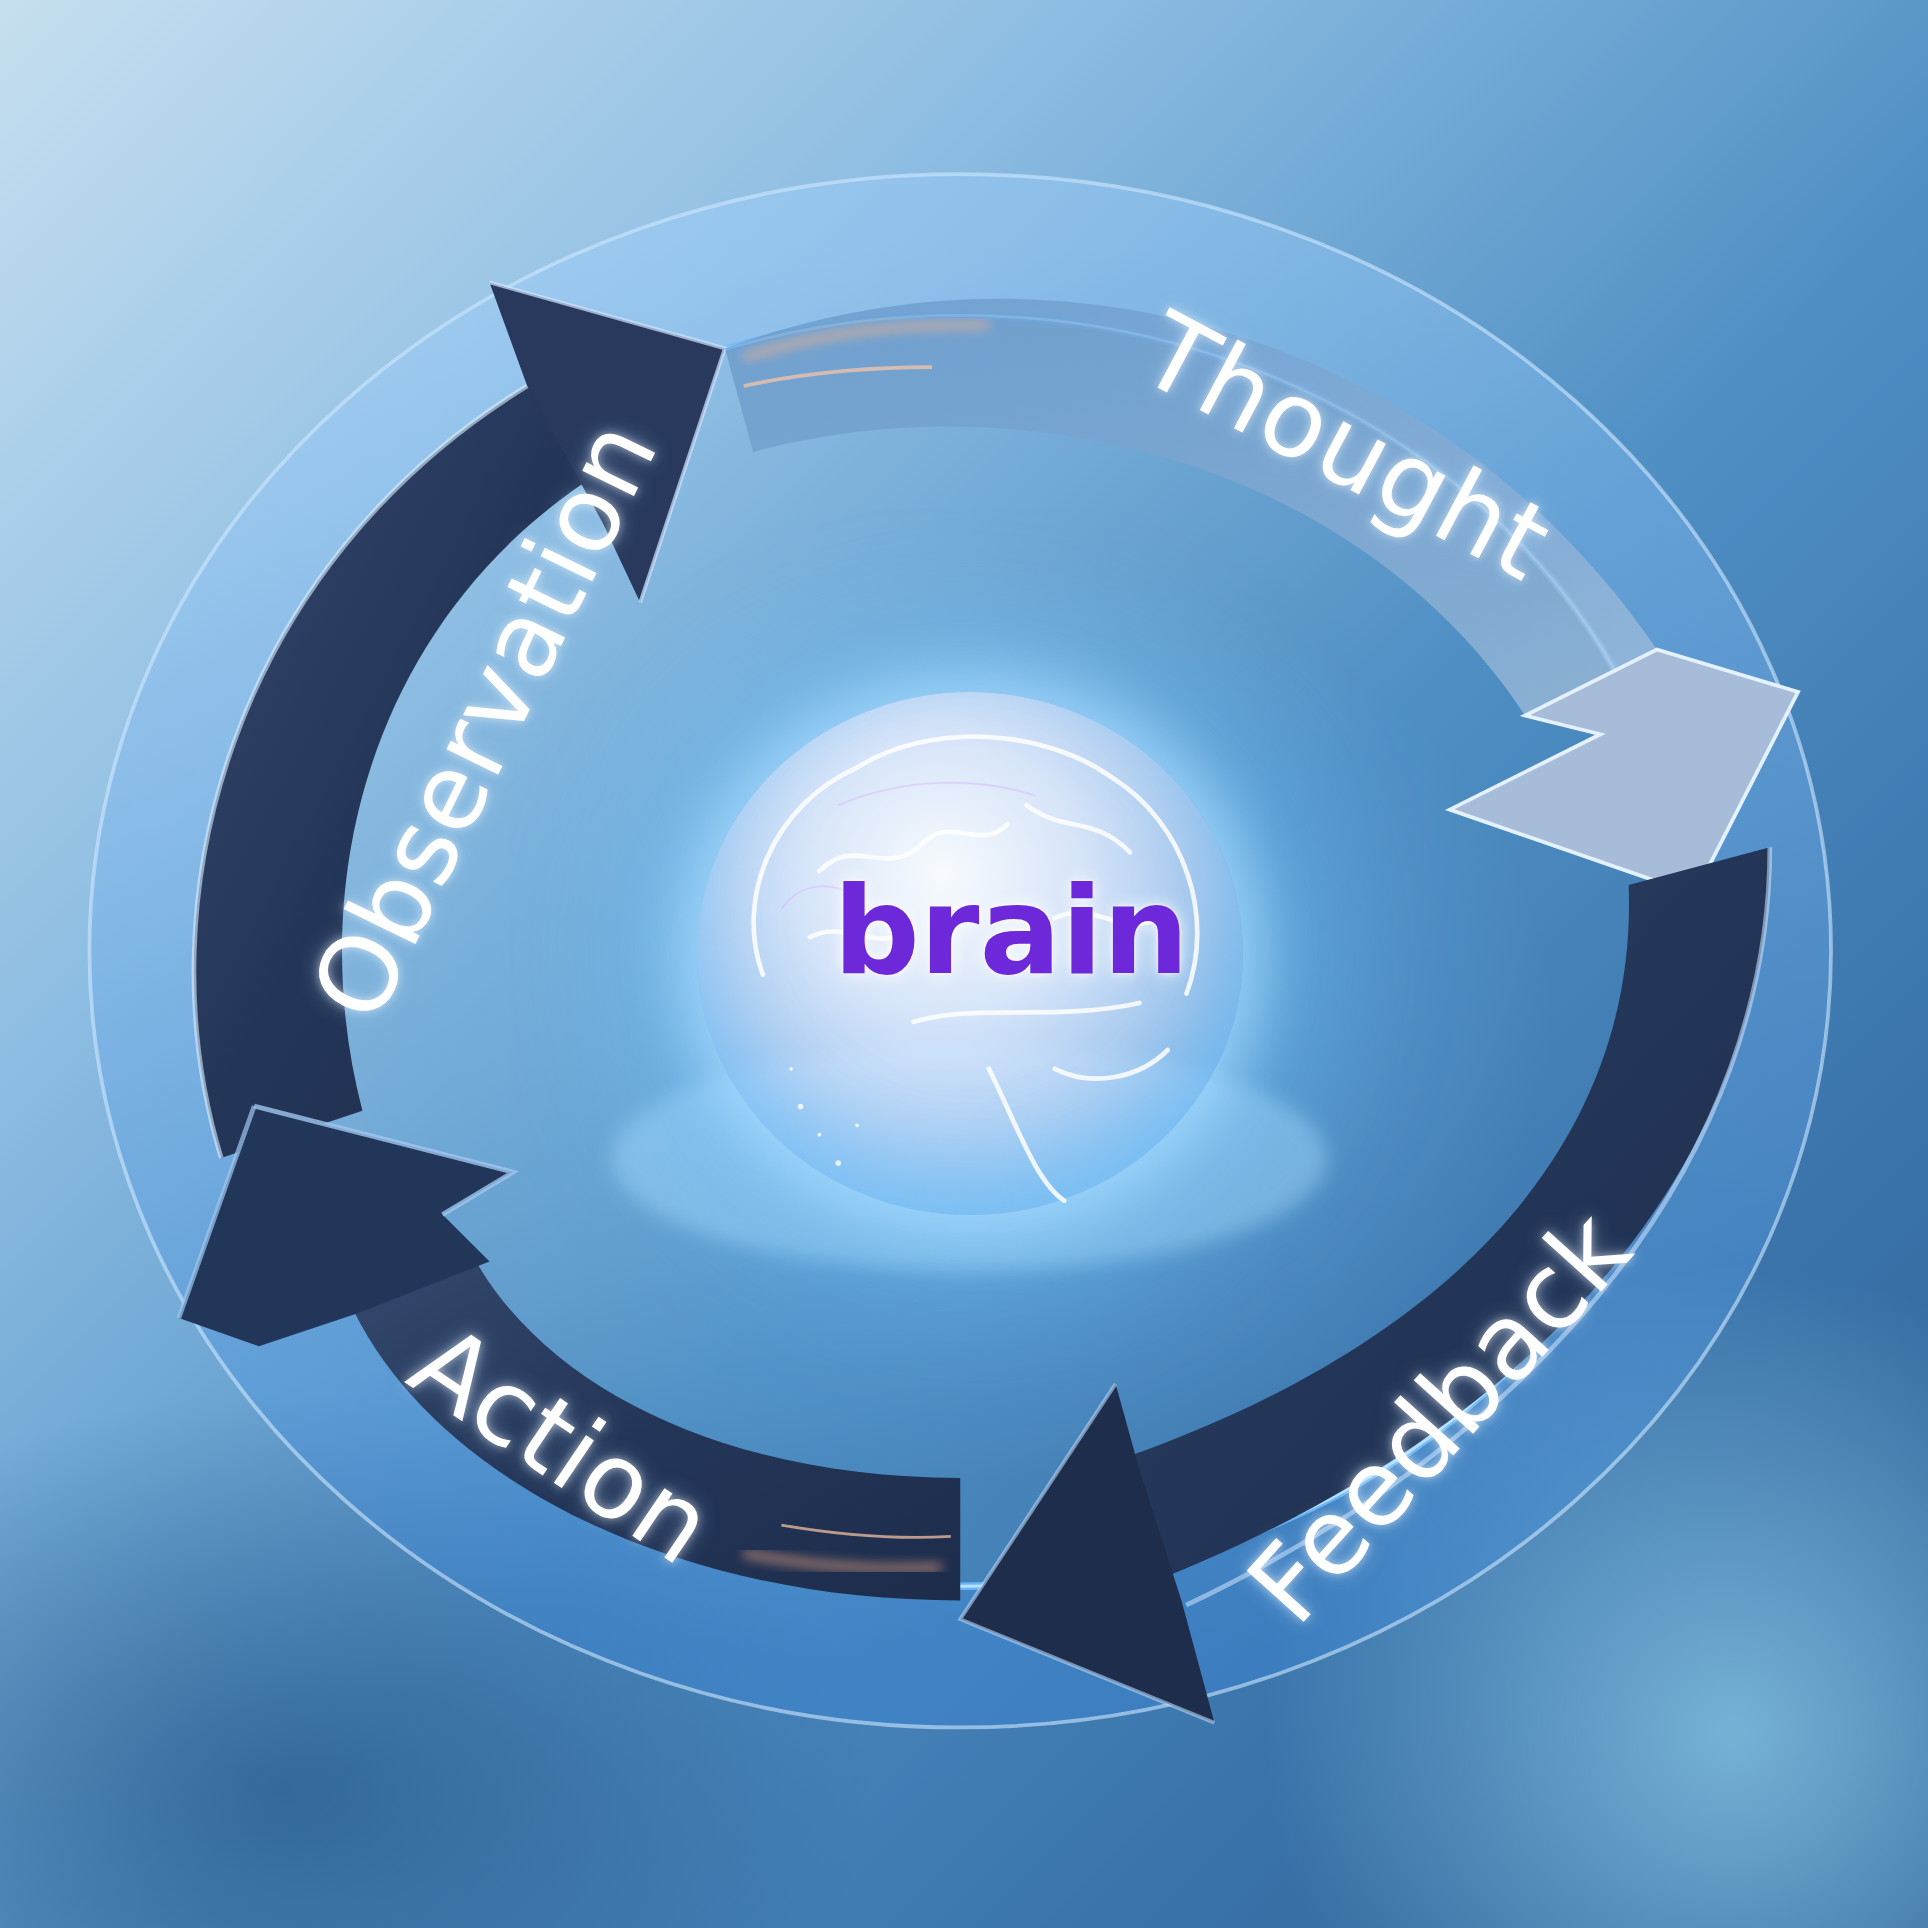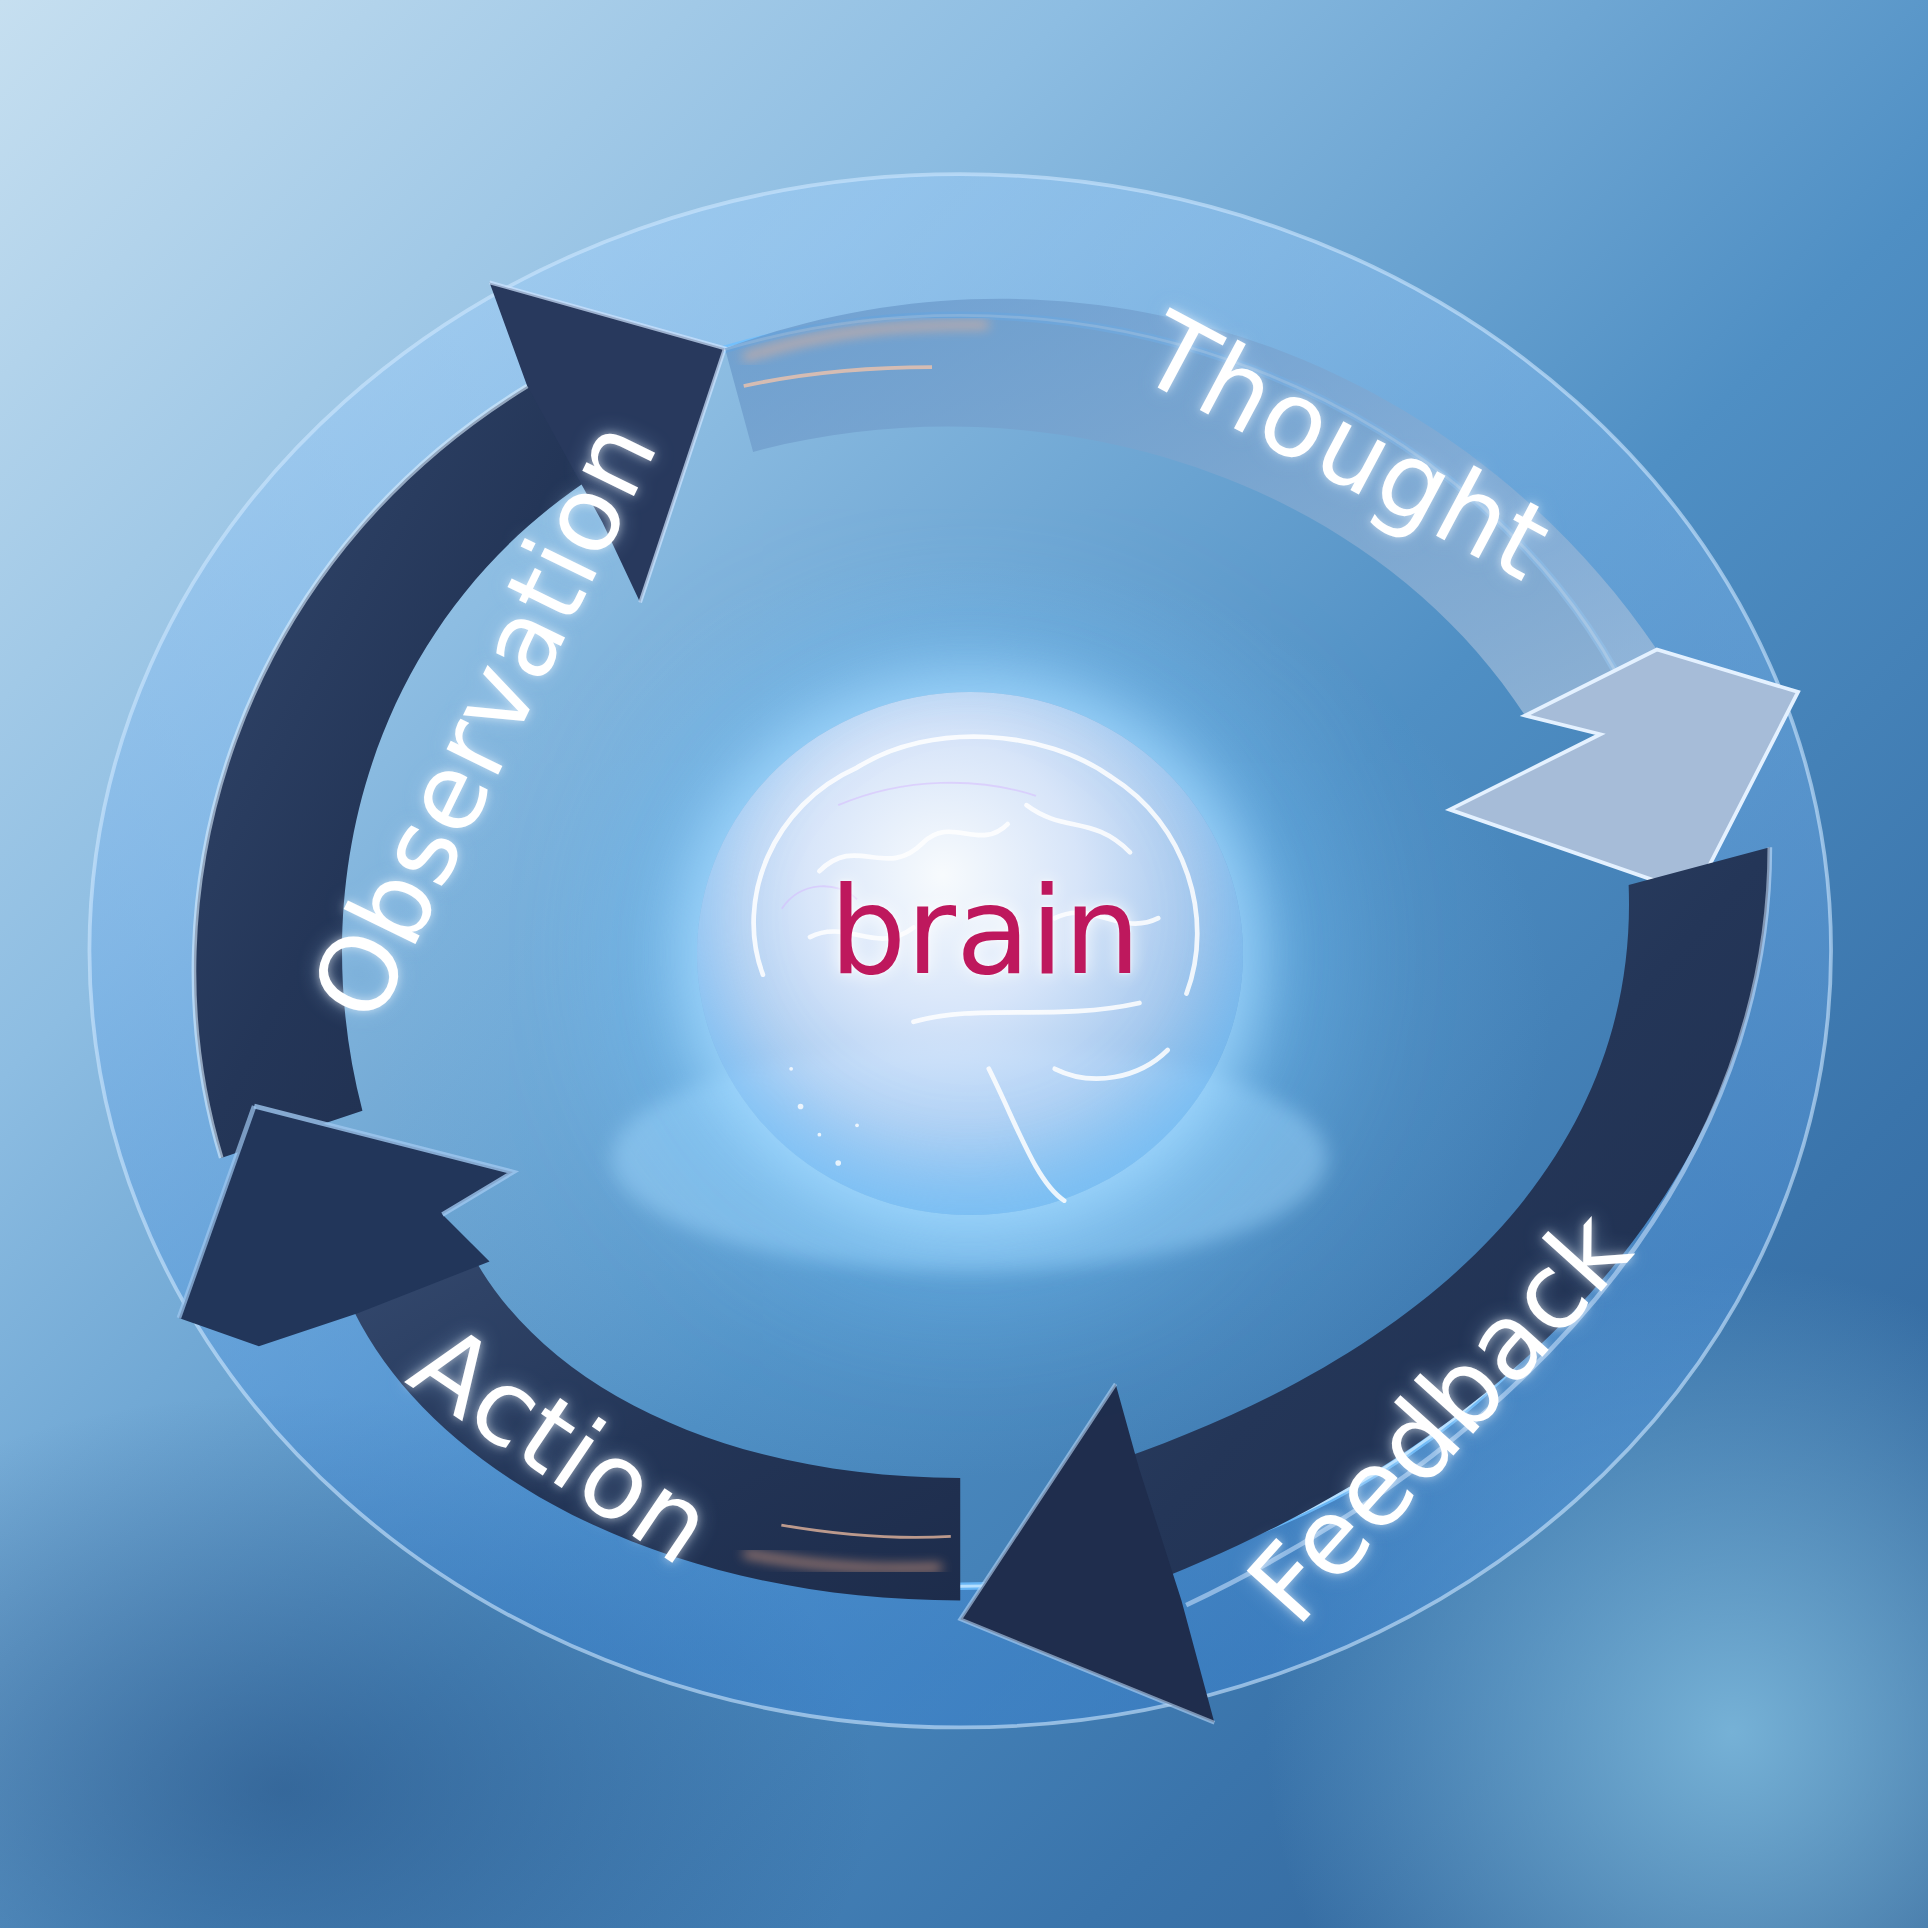--- a/index.html
+++ b/index.html
@@ -22,22 +22,22 @@
     transform-origin: center center; letter-spacing: 0.9px;
   }
   .brain-sphere {
     position: absolute; left: 697px; top: 692px; width: 546px; height: 523px; border-radius: 50%;
     background:
       radial-gradient(circle at 45% 35%, rgba(255,255,255,0.95) 0%, rgba(235,240,255,0.85) 30%, rgba(200,220,250,0.7) 55%, rgba(150,200,245,0.55) 75%, rgba(120,190,245,0.25) 100%);
     box-shadow: 0 0 56px 19px rgba(170,220,255,0.75), 0 0 151px 56px rgba(120,200,255,0.45), inset 0 -38px 75px rgba(110,190,250,0.55);
   }
   .brain-folds { position: absolute; left: 697px; top: 692px; width: 546px; height: 523px; }
   .brain-text {
-    position: absolute; left: 712px; top: 871px; width: 546px; text-align: center;
-    font-size: 121px; line-height: 121px; color: #be185d; font-weight: 400;
+    position: absolute; left: 738px; top: 871px; width: 546px; text-align: center;
+    font-size: 121px; line-height: 121px; color: #6d28d9; font-weight: 700;
     text-shadow: 0 0 17px rgba(255,255,255,0.9), 0 0 3.8px rgba(255,255,255,0.9);
   }
 </style>
 </head>
 <body>
 
 <div class="bg-br"></div>
 
 <svg class="scene" width="1928" height="1928" viewBox="0 0 2048 2048">
   <defs>

